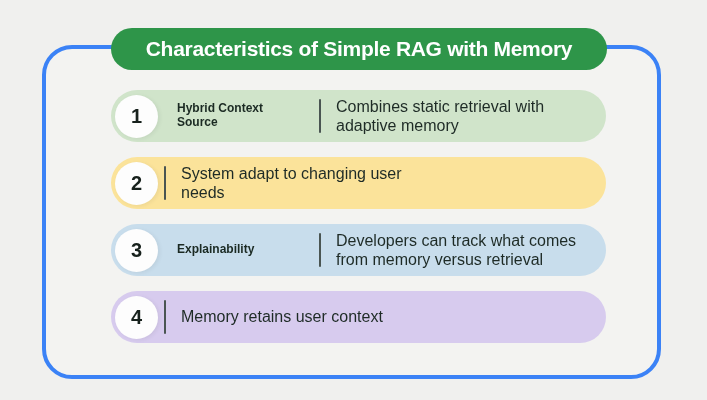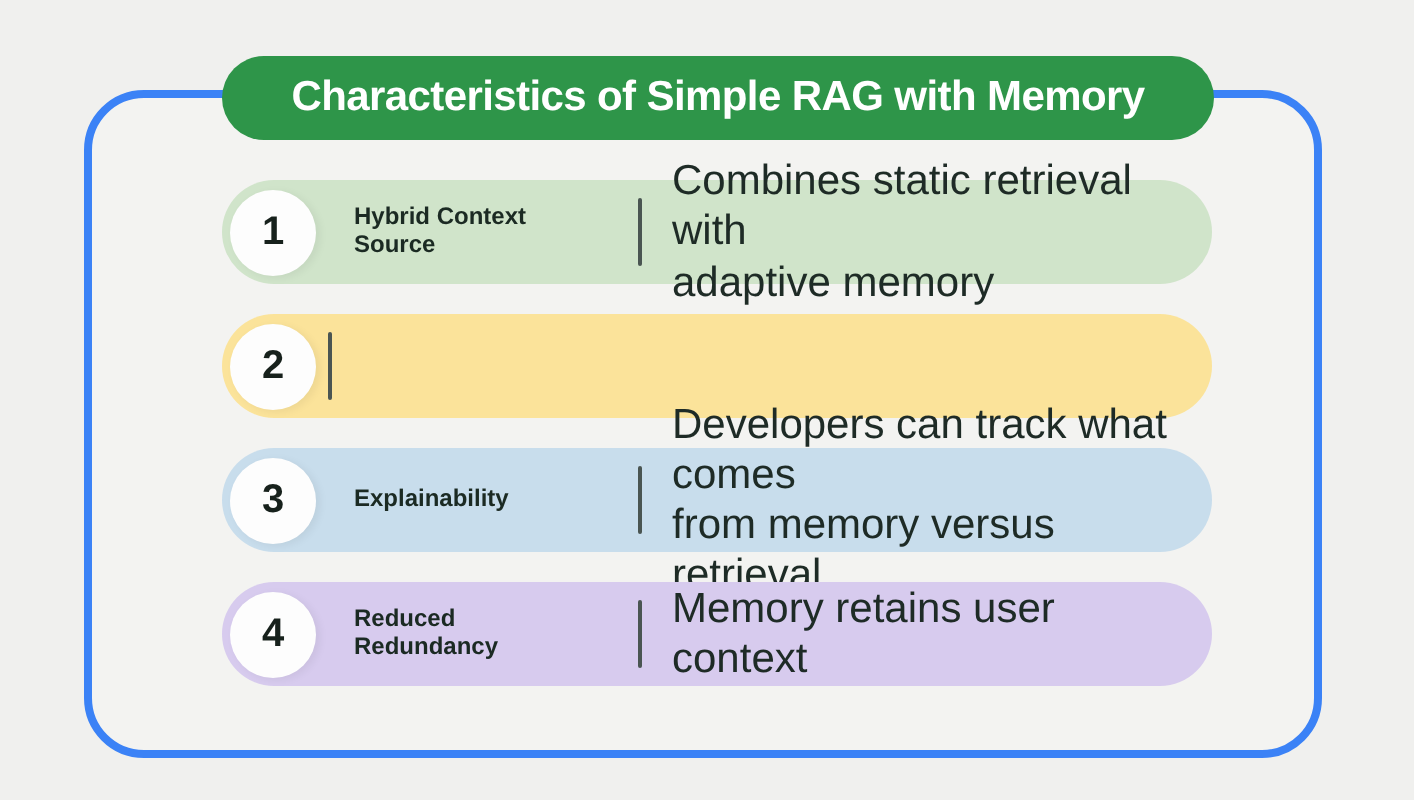--- a/index.html
+++ b/index.html
@@ -71,21 +71,21 @@
   .divider {
     width: 2px; height: 34px;
     margin-left: 6px;
     background: #4a5552;
     border-radius: 1px;
     flex: 0 0 auto;
   }
   .row-desc {
     margin-left: 15px;
     width: 252px;
-    font-size: 21px;
+    font-size: 16px;
     line-height: 1.2;
     color: #1e2b26;
     white-space: pre-line;
     flex: 0 0 auto;
   }
 </style>
 </head>
 <body>
 
 <div class="page">
@@ -106,37 +106,37 @@
         <div class="divider"></div>
         <div class="row-desc">Combines static retrieval with
 adaptive memory</div>
       </div>
 
       <div class="row" style="background: rgb(251, 227, 154);">
         <div class="num-circle">
           <span class="num">2</span>
         </div>
         <div class="divider"></div>
+        <div class="row-desc">System adapt to changing user
+needs</div>
       </div>
 
       <div class="row" style="background: rgb(200, 221, 236);">
         <div class="num-circle">
           <span class="num">3</span>
         </div>
         <div class="row-title">Explainability</div>
         <div class="divider"></div>
         <div class="row-desc">Developers can track what comes
 from memory versus retrieval</div>
       </div>
 
       <div class="row" style="background: rgb(215, 203, 238);">
         <div class="num-circle">
           <span class="num">4</span>
         </div>
-        <div class="row-title">Reduced
-Redundancy</div>
         <div class="divider"></div>
         <div class="row-desc">Memory retains user context</div>
       </div>
 
     </div>
   </div>
 </div>
 
 </body></html>

